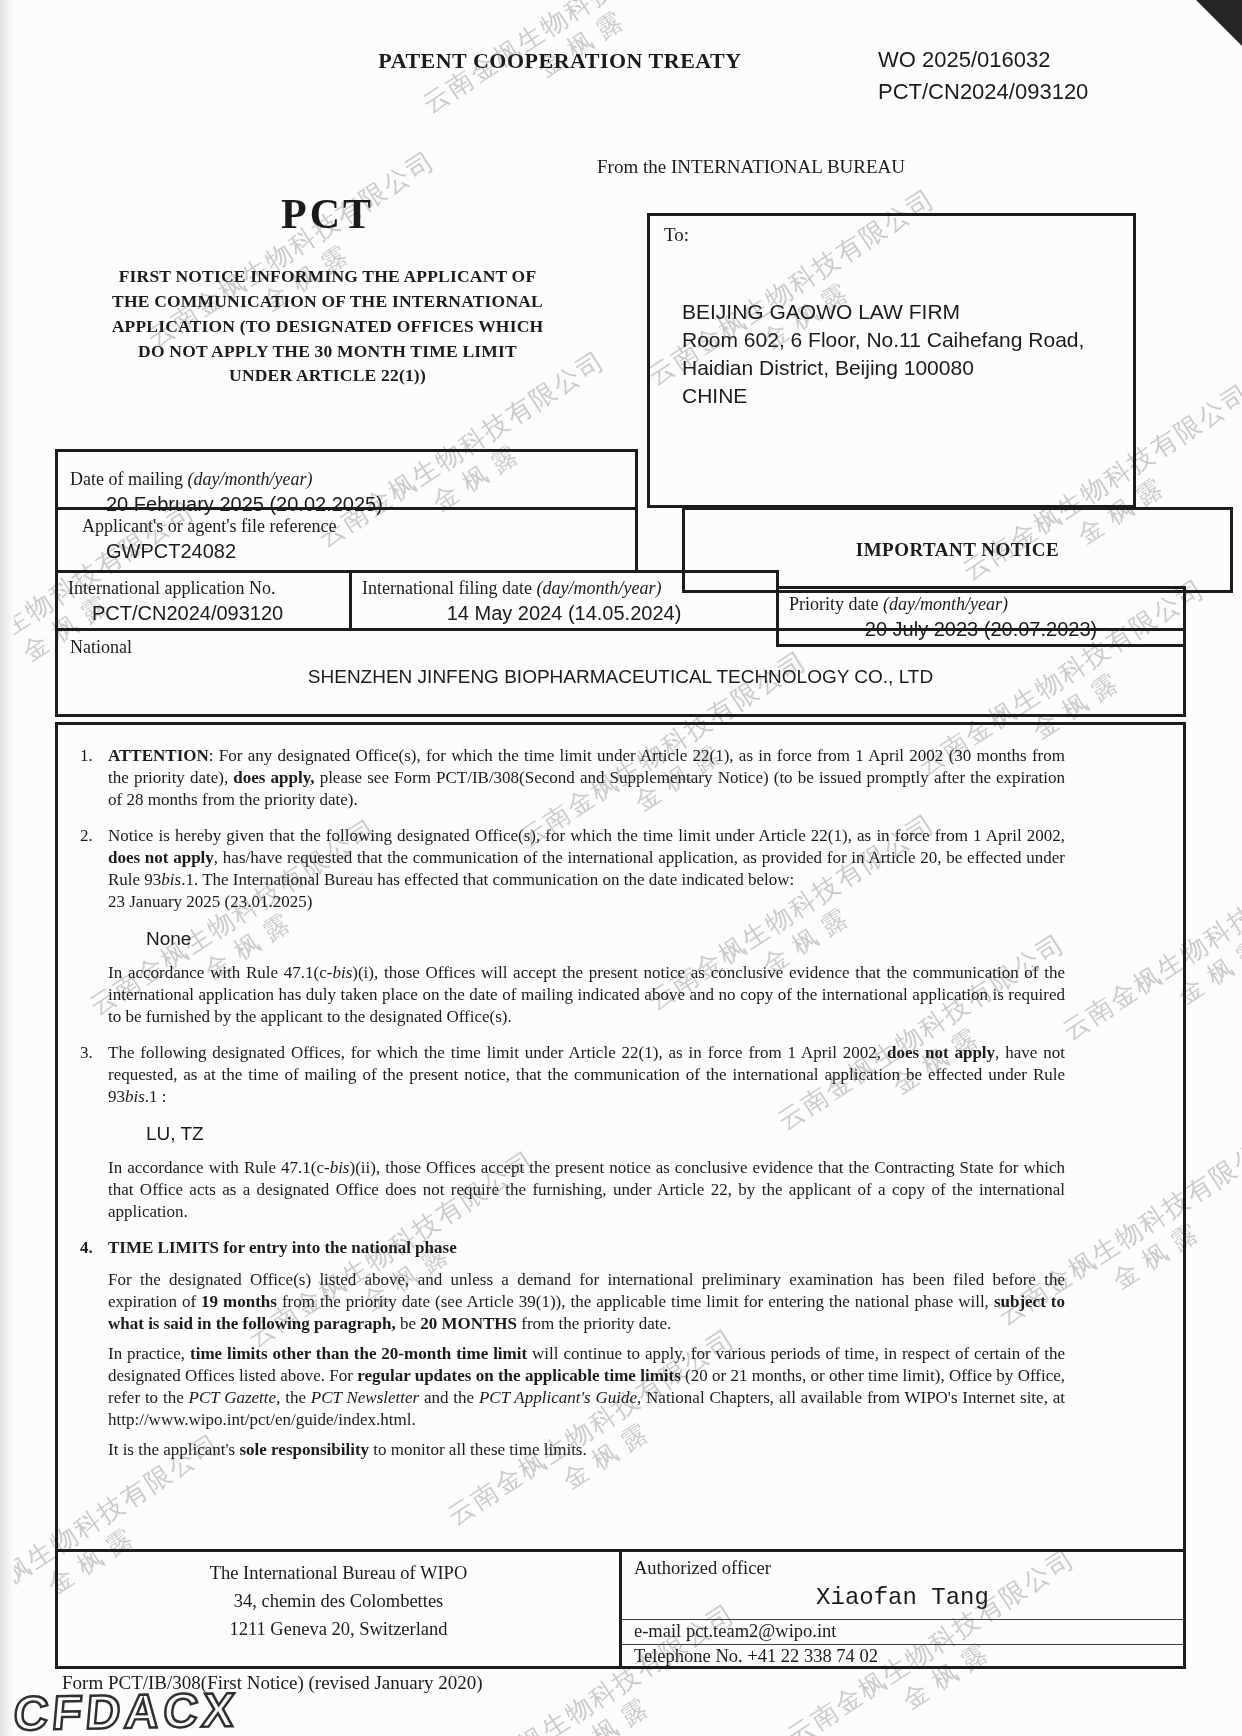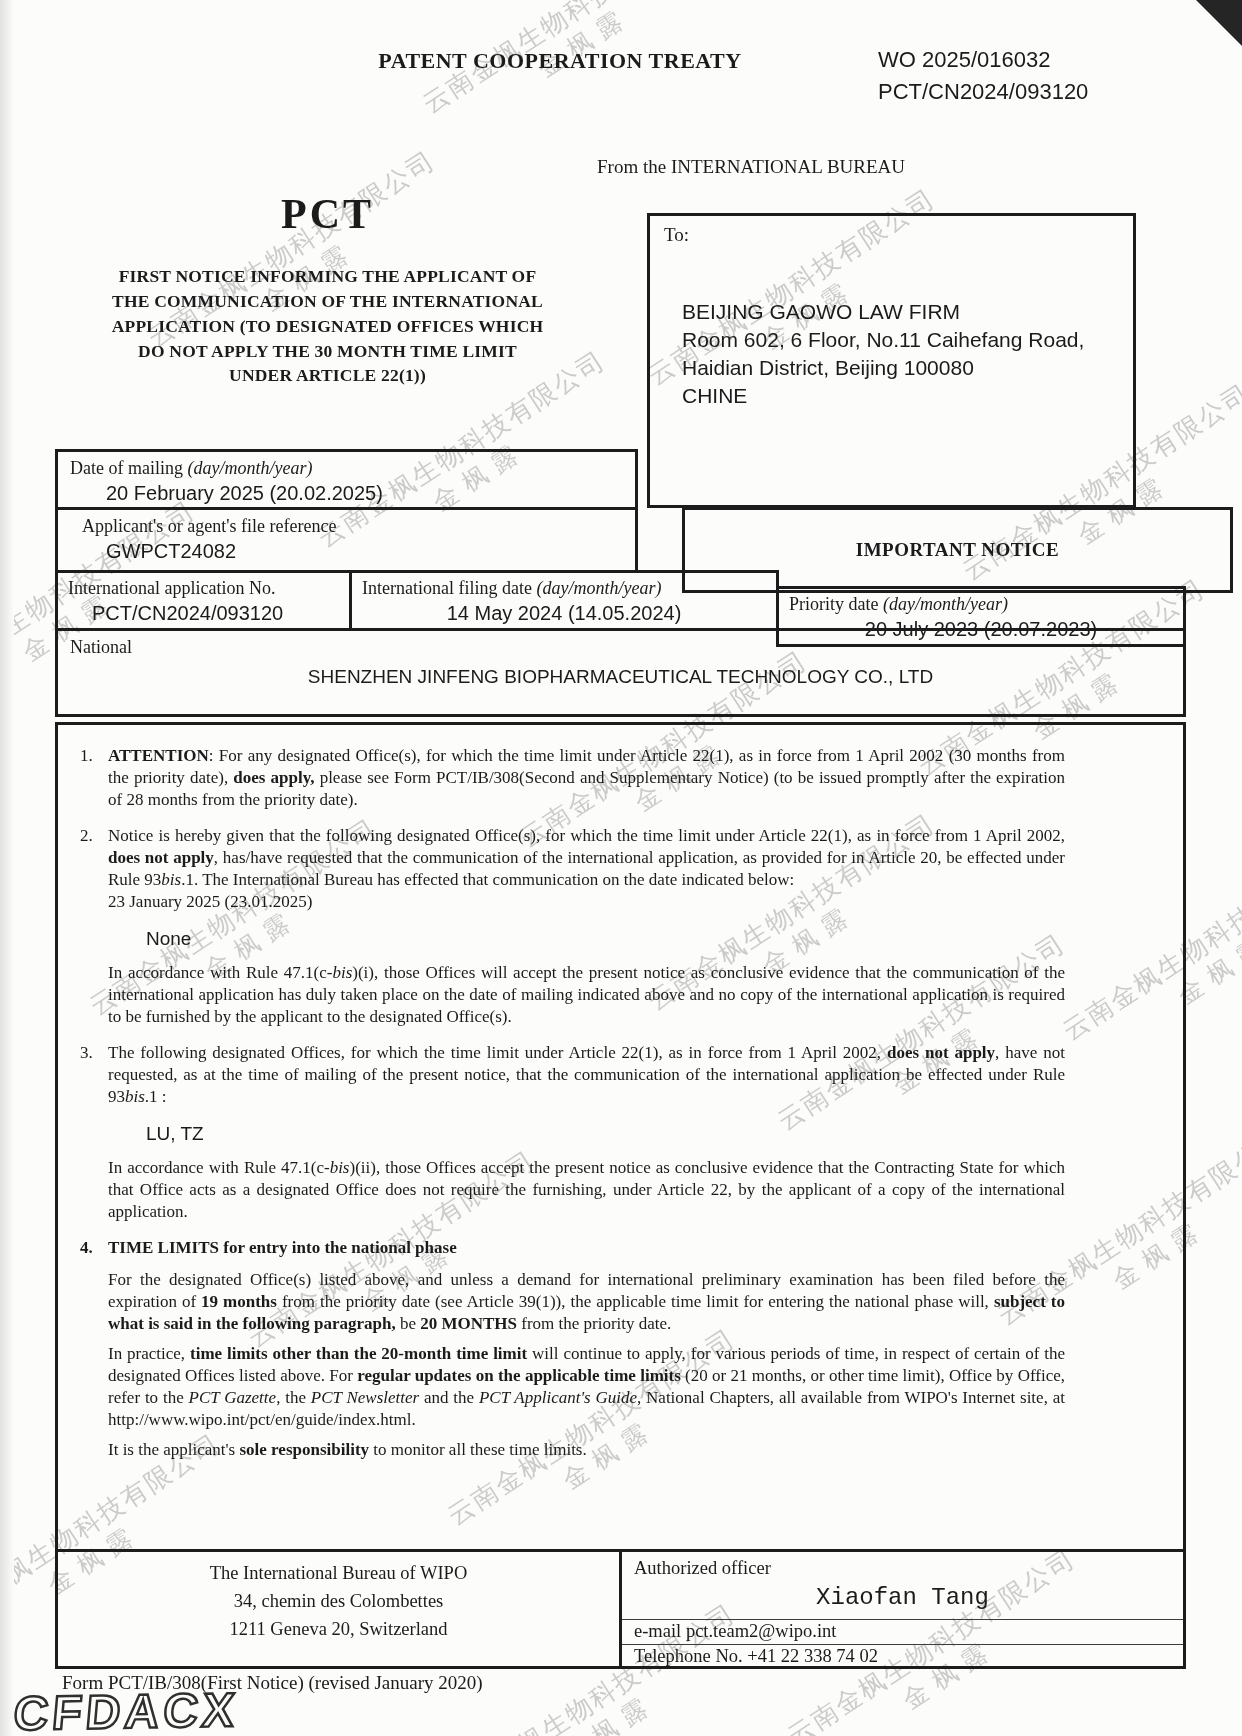--- a/index.html
+++ b/index.html
@@ -29,21 +29,21 @@
   .notice-title{margin-top:26px;font-size:17.5px;font-weight:600;line-height:1.42;letter-spacing:.2px;}
   .rule-ref{margin-top:13px;font-size:14.5px;}
   
   .box{position:absolute;border:3px solid #1c1c1c;box-sizing:border-box;}
   .to-box{left:647px;top:205px;width:489px;height:295px;padding:8px 14px;margin-top:8px;}
   .to-label{font-size:19px;}
   .recipient{margin:52px 0 0 18px;
     font-family:"Liberation Sans","DejaVu Sans",sans-serif;font-size:21px;line-height:1.34;}
   .cell-label{font-size:18px;}
   .cell-value{font-family:"Liberation Sans","DejaVu Sans",sans-serif;font-size:20px;margin-top:3px;}
-  .mailing-box{left:55px;top:449px;width:583px;height:61px;padding:6px 12px;}
+  .mailing-box{left:55px;top:449px;width:583px;height:61px;padding:17px 12px;}
   .fileref-box{left:55px;top:507px;width:583px;height:66px;padding:6px 24px;}
   .important-box{left:635px;top:507px;width:551px;height:86px;display:flex;
     align-items:center;justify-content:center;font-weight:bold;font-size:19px;letter-spacing:.5px;margin-left:47px;}
   .rowc{top:570px;height:61px;padding:5px 10px;}
   .c1{left:55px;width:297px;}
   .c2{left:349px;width:430px;}
   .c3{left:776px;width:410px;margin-top:16px;}
   .c2 .cell-value,.c3 .cell-value{text-align:center;}
   .c1 .cell-value{margin-left:24px;}
   .mailing-box .cell-value{margin-left:36px;}

